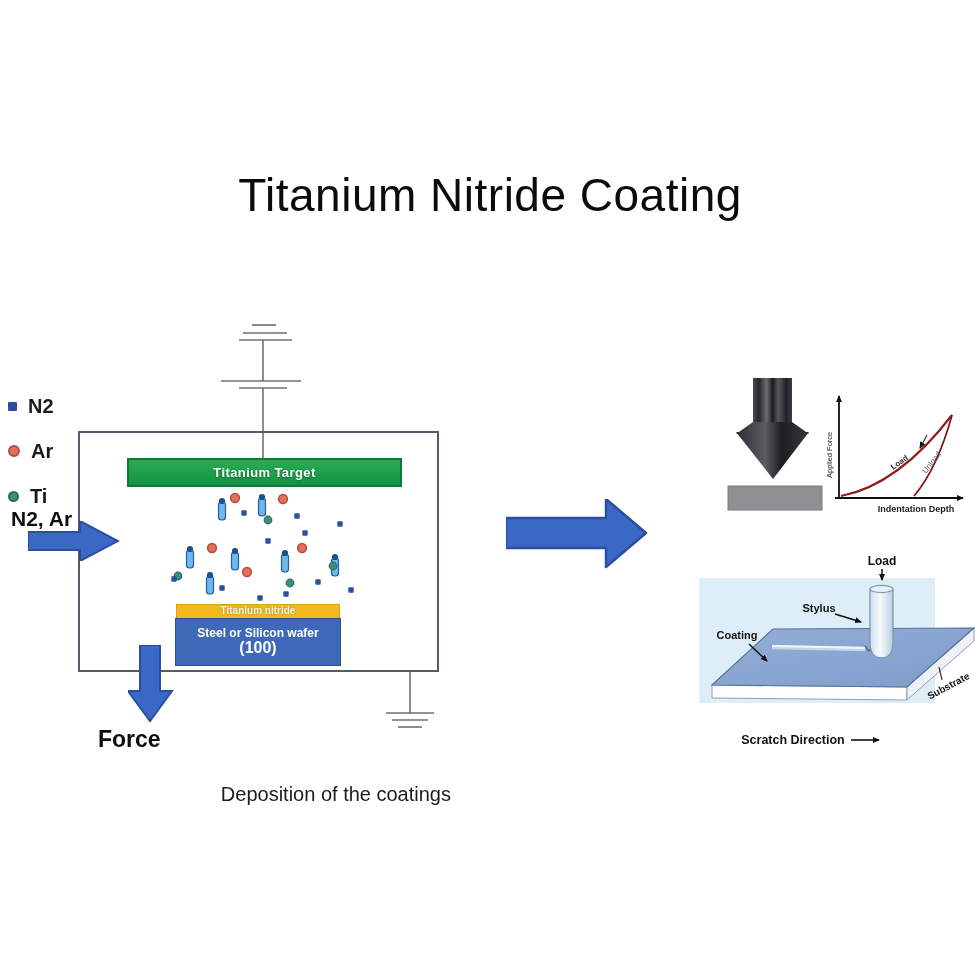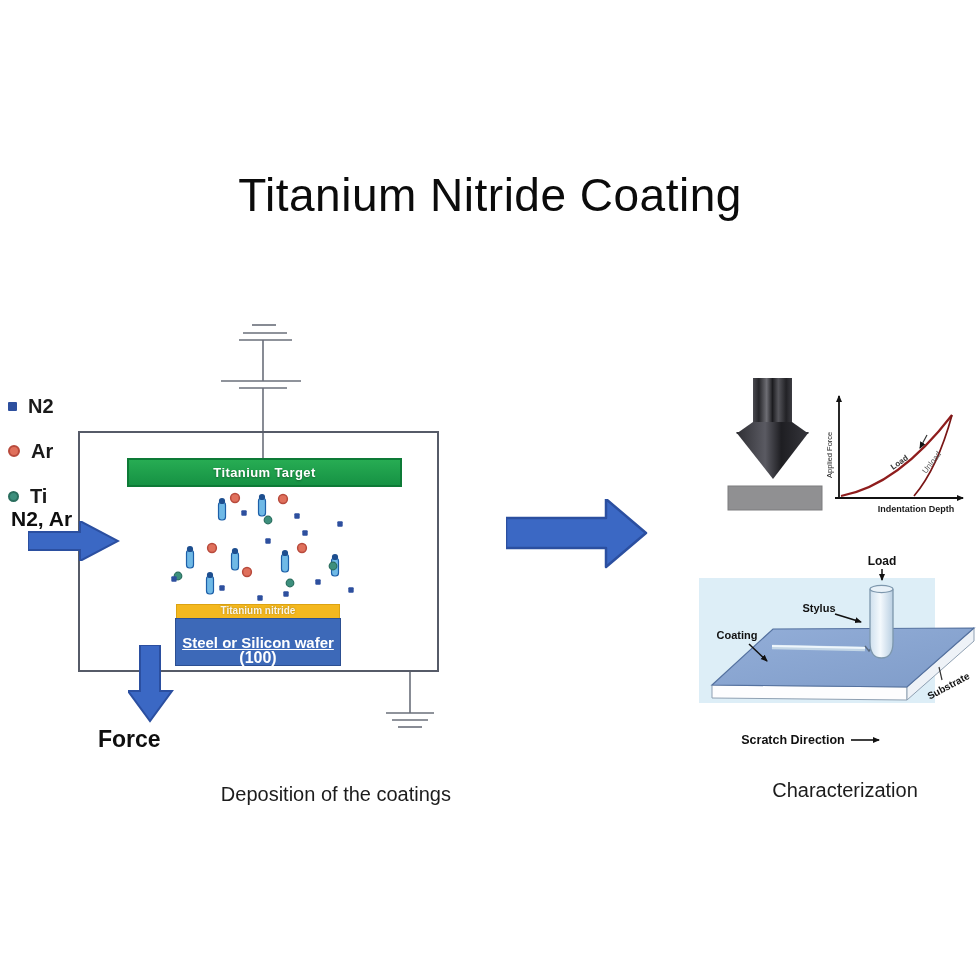--- a/index.html
+++ b/index.html
@@ -19,21 +19,21 @@
   
   .chamber{left:78px;top:431px;width:357px;height:237px;border:2px solid #565b68;background:transparent;}
   .target{left:127px;top:458px;width:271px;height:25px;background:linear-gradient(#27ac53,#169244);
           border:2px solid #0d7a36;color:#fff;font-size:13px;font-weight:bold;text-align:center;
           line-height:25px;letter-spacing:.4px;text-shadow:0 1px 2px rgba(0,0,0,.35);}
   .coat{left:176px;top:604px;width:162px;height:13px;background:#f4b81f;border:1px solid #dca312;
         color:rgba(255,255,255,.9);font-size:10px;font-weight:bold;text-align:center;line-height:12px;
         text-shadow:0 0 2px rgba(120,90,0,.6);}
   .substrate{left:175px;top:618px;width:164px;height:46px;background:#3d69b8;border:1px solid #2c4f92;
              color:#fff;text-align:center;font-weight:bold;}
-  .substrate .l1{font-size:15px;padding-top:17px;line-height:14px;text-decoration:underline;}
+  .substrate .l1{font-size:12px;padding-top:7px;line-height:14px;}
   .substrate .l2{font-size:16px;line-height:16px;}
   .inlet-label{left:11px;top:507px;font-size:21px;font-weight:600;color:#0e0e0e;}
   .pump-label{left:98px;top:726px;font-size:23px;font-weight:600;color:#0e0e0e;}
   .caption{font-size:20px;color:#1c1c1c;text-align:center;}
   .caption.left{left:81px;top:783px;width:370px;text-align:right;}
   .caption.right{left:745px;top:779px;width:200px;}
   svg{display:block;}
 </style>
 </head>
 <body>
@@ -223,15 +223,14 @@
     <text x="126" y="66" text-anchor="middle" font-size="11" font-weight="bold" fill="#111">Stylus</text>
     <line x1="142" y1="68" x2="168" y2="76" stroke="#111" stroke-width="1.5" marker-end="url(#ahs)"></line>
     <text x="44" y="93" text-anchor="middle" font-size="11" font-weight="bold" fill="#111">Coating</text>
     <line x1="56" y1="98" x2="74" y2="115" stroke="#111" stroke-width="1.5" marker-end="url(#ahs)"></line>
     <line x1="246" y1="121" x2="249" y2="134" stroke="#333" stroke-width="1.2"></line>
     <text x="257" y="143" text-anchor="middle" font-size="10" font-weight="bold" fill="#111" transform="rotate(-28 257 143)">Substrate</text>
     <text x="100" y="198" text-anchor="middle" font-size="12.5" font-weight="bold" fill="#111">Scratch Direction</text>
     <line x1="158" y1="194" x2="186" y2="194" stroke="#111" stroke-width="1.6" marker-end="url(#ahs)"></line>
   </svg>
 
-  <div class="abs caption right">Characterization</div>
 
 </div>
 
 </body></html>

